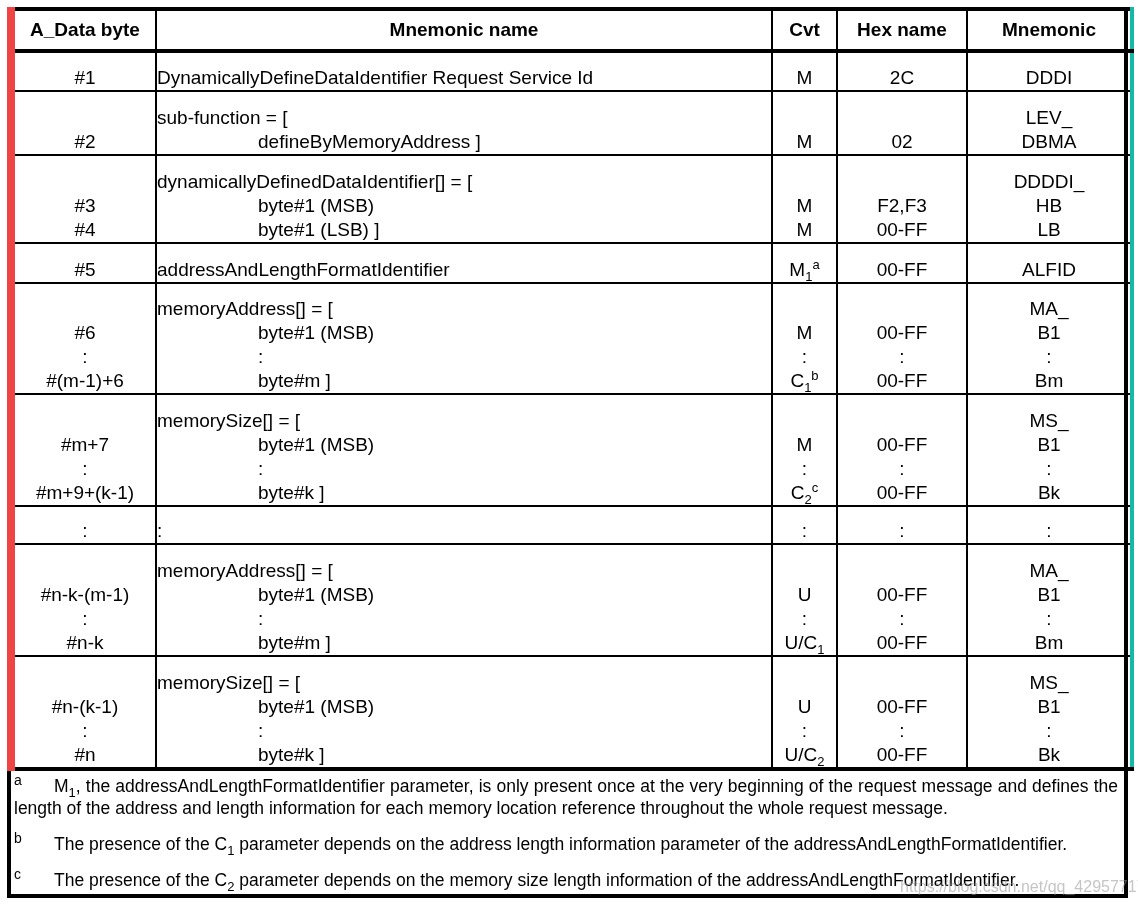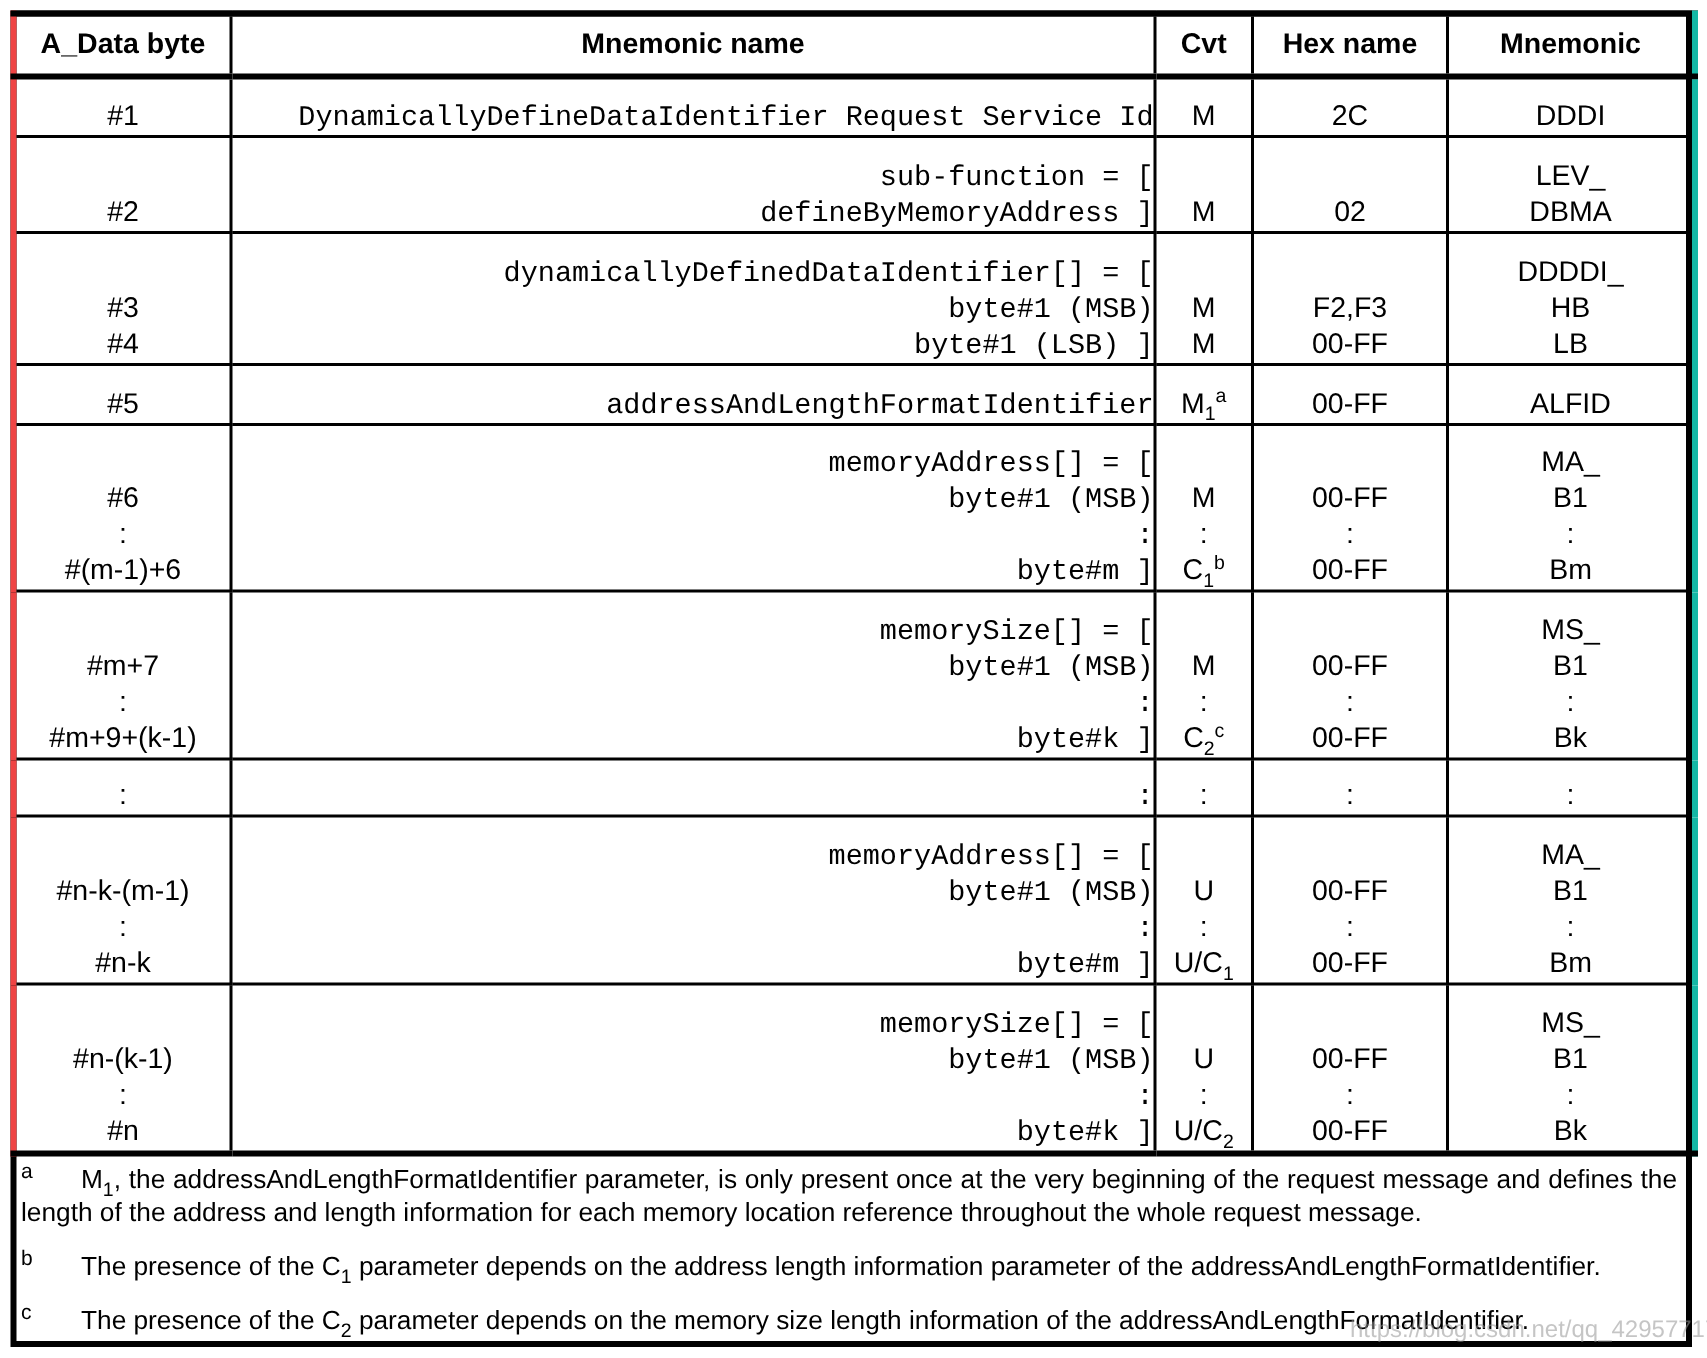--- a/index.html
+++ b/index.html
@@ -7,27 +7,27 @@
          font-family: "Liberation Sans", sans-serif; color: #000; font-size: 19px; }
   .frame { position: absolute; left: 7px; top: 7px; width: 1121px; height: 891px;
            box-sizing: border-box; border: 4px solid #000; }
   table.spec { position: absolute; left: 7px; top: 7px; border-collapse: collapse;
                table-layout: fixed; width: 1121px; }
   table.spec th, table.spec td { border: 2px solid #000; padding: 0; vertical-align: bottom;
                line-height: 24px; font-size: 19px; }
   table.spec th { font-weight: bold; height: 38px; vertical-align: middle; text-align: center;
                border-bottom: 4px solid #000; }
   table.spec tr:first-child th { border-top: 4px solid #000; }
-  table.spec td:first-child, table.spec th:first-child { border-left: 4px solid #ef4444; }
+  table.spec td:first-child, table.spec th:first-child { border-left: 8px solid #ef4444; }
   table.spec td:last-child, table.spec th:last-child { border-right: 4px solid #14b8a6; }
   table.spec tr.last td { border-bottom: 4px solid #000; }
   td.c { text-align: center; }
-  td.l { text-align: right; padding-left: 7px; font-family: Liberation Mono, monospace; }
+  td.l { text-align: left; padding-left: 7px; }
   .line { display: block; height: 24px; white-space: nowrap; }
-  .indent { padding-left: 79px; }
+  .indent { padding-left: 101px; }
   sub, sup { font-size: 13px; line-height: 0; }
   sub { vertical-align: -5px; }
   sup { vertical-align: 7px; }
   .cellpad { padding-bottom: 6px; padding-top: 6px; }
   .notes { position: absolute; left: 11px; top: 767px; width: 1113px; }
   .note { position: relative; font-size: 17.5px; line-height: 22px; }
   .note .mark { position: absolute; left: 3px; top: -6px; font-size: 14px; }
   .note-a { top: 8px; text-align: justify; text-align-last: left; padding: 0 6px 0 3px; }
   .note-a .first { padding-left: 40px; }
   .note-b { top: 22px; padding-left: 43px; }

